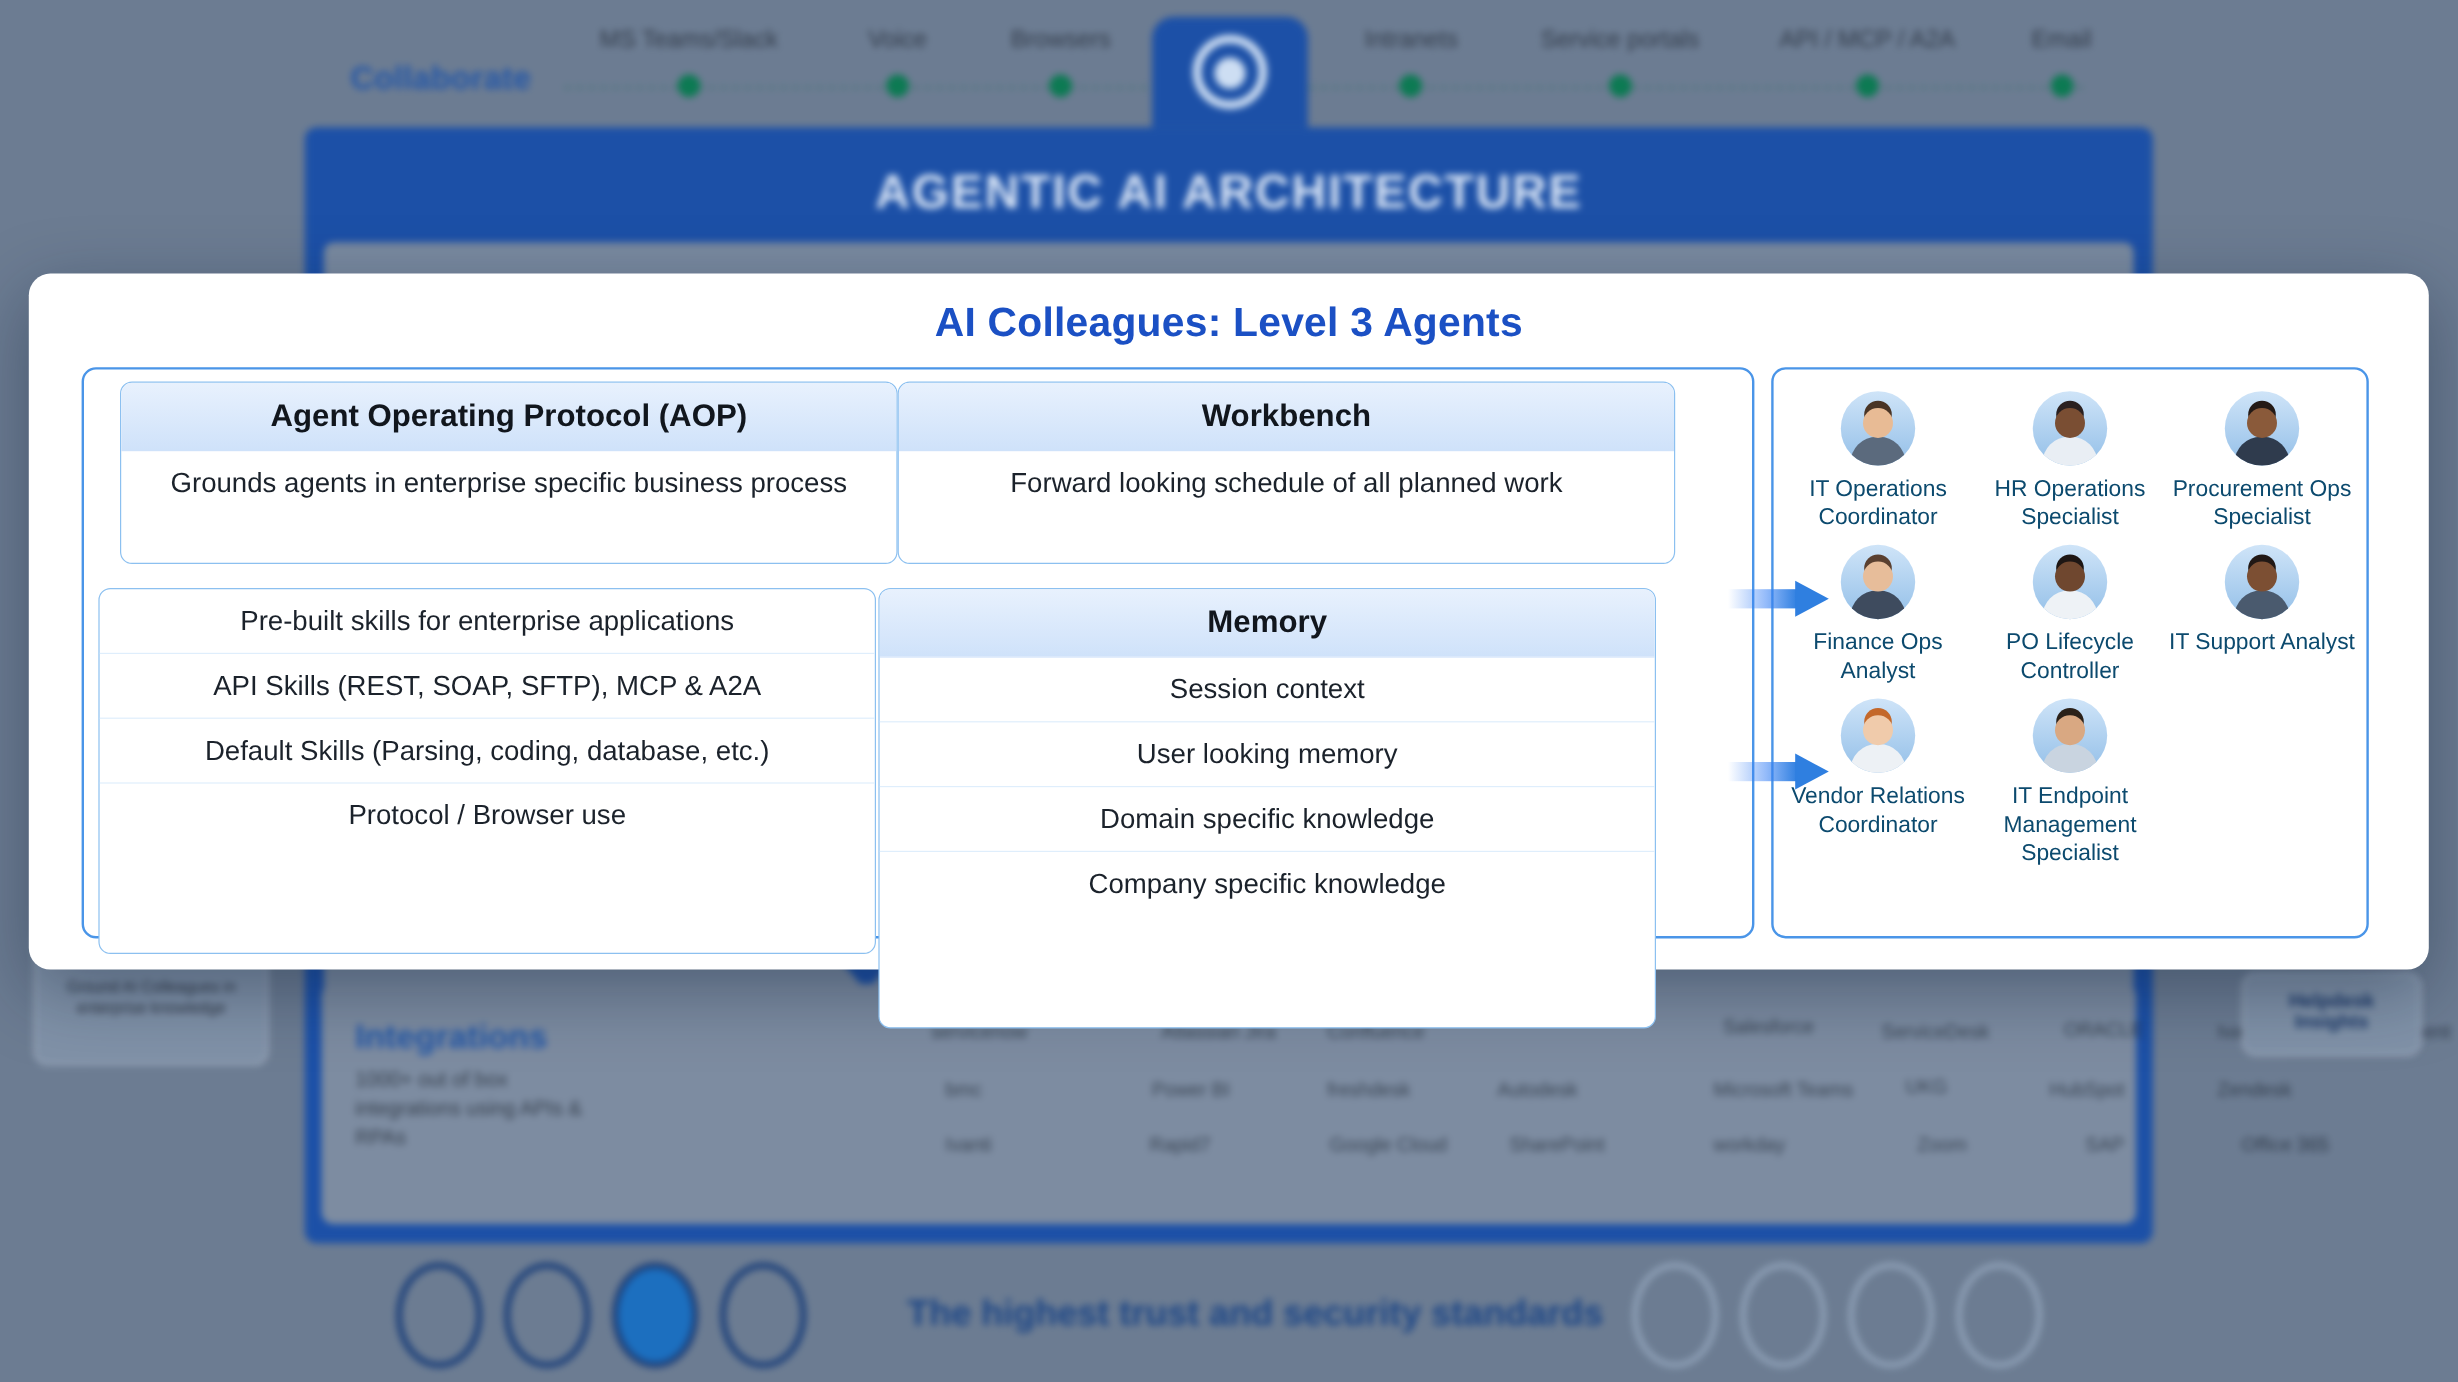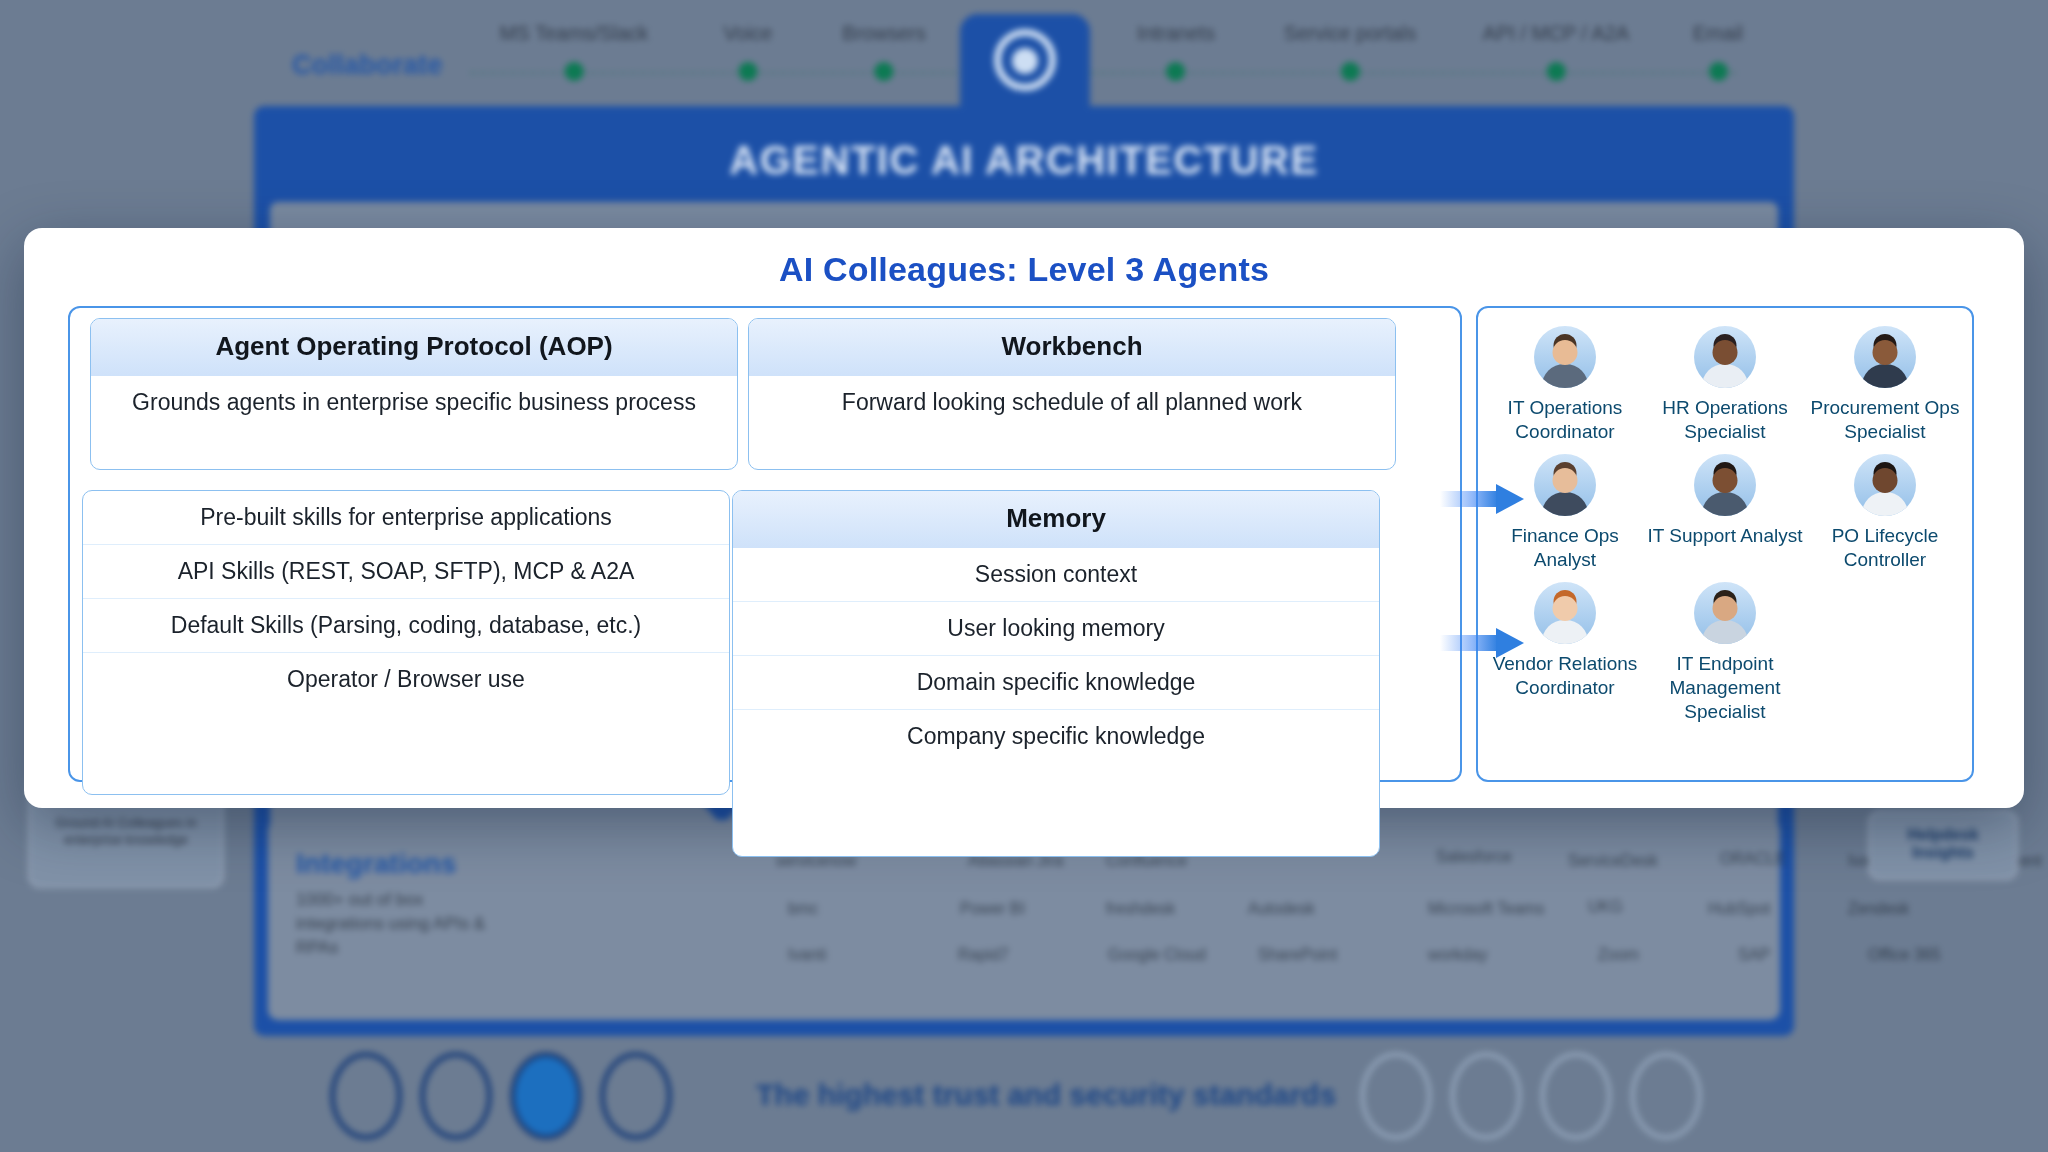--- a/index.html
+++ b/index.html
@@ -147,21 +147,21 @@
     background: linear-gradient(180deg,#e8f1fd 0%, #cfe2fa 100%);
     text-align: center; font-size: 26px; font-weight: 700; color: #11161d;
     padding: 12px 0 13px; border-bottom: 1px solid #cfe2fa;
   }
   .card-row {
     text-align: center; font-size: 23px; color: #1b222b;
     padding: 13px 10px; border-bottom: 1px solid #dfeefc;
   }
   .card-row:last-child { border-bottom: none; }
 
-  #card-aop    { left: 20px;  top: 10px;  width: 648px; height: 152px; }
+  #card-aop    { left: 30px;  top: 10px;  width: 648px; height: 152px; }
   #card-skills { left: 12px;  top: 182px; width: 648px; height: 305px; }
   #card-work   { left: 678px; top: 10px;  width: 648px; height: 152px; }
   #card-memory { left: 662px; top: 182px; width: 648px; height: 367px; }
 
   
   .flow-arrow {
     position: absolute; width: 84px; height: 30px; z-index: 12;
   }
   .flow-arrow .shaft {
     position: absolute; left: 0; top: 7px; width: 58px; height: 16px;
@@ -332,21 +332,21 @@
 
       <div class="card" id="card-work">
         <div class="card-head">Workbench</div>
         <div class="card-row">Forward looking schedule of all planned work</div>
       </div>
 
       <div class="card" id="card-skills">
         <div class="card-row">Pre-built skills for enterprise applications</div>
         <div class="card-row">API Skills (REST, SOAP, SFTP), MCP &amp; A2A</div>
         <div class="card-row">Default Skills (Parsing, coding, database, etc.)</div>
-        <div class="card-row">Operator / Browser use</div>
+        <div class="card-row">Protocol / Browser use</div>
       </div>
 
       <div class="card" id="card-memory">
         <div class="card-head">Memory</div>
         <div class="card-row">Session context</div>
         <div class="card-row">User looking memory</div>
         <div class="card-row">Domain specific knowledge</div>
         <div class="card-row">Company specific knowledge</div>
       </div>
     </div>
@@ -385,34 +385,34 @@
           </div>
           <div class="agent">
             <div class="avatar">
               <div class="body" style="background:#3e4b5e"></div>
               <div class="head" style="background:#e7bd9a;box-shadow:0 -7px 0 -1px #5a4030"></div>
             </div>
             <div class="label">Finance Ops Analyst</div>
           </div>
           <div class="agent">
             <div class="avatar">
+              <div class="body" style="background:#eef2f6"></div>
+              <div class="head" style="background:#6f472f;box-shadow:0 -7px 0 -1px #1d1614"></div>
+            </div>
+            <div class="label">PO Lifecycle Controller</div>
+          </div>
+          <div class="agent">
+            <div class="avatar">
               <div class="body" style="background:#4a5a6e"></div>
               <div class="head" style="background:#7c4f33;box-shadow:0 -7px 0 -1px #211815"></div>
             </div>
             <div class="label">IT Support Analyst</div>
           </div>
           <div class="agent">
             <div class="avatar">
-              <div class="body" style="background:#eef2f6"></div>
-              <div class="head" style="background:#6f472f;box-shadow:0 -7px 0 -1px #1d1614"></div>
-            </div>
-            <div class="label">PO Lifecycle Controller</div>
-          </div>
-          <div class="agent">
-            <div class="avatar">
               <div class="body" style="background:#edf1f5"></div>
               <div class="head" style="background:#f0cbab;box-shadow:0 -7px 0 -1px #c4682a"></div>
             </div>
             <div class="label">Vendor Relations Coordinator</div>
           </div>
           <div class="agent">
             <div class="avatar">
               <div class="body" style="background:#c9d4e0"></div>
               <div class="head" style="background:#d9a882;box-shadow:0 -7px 0 -1px #2b2119"></div>
             </div>

